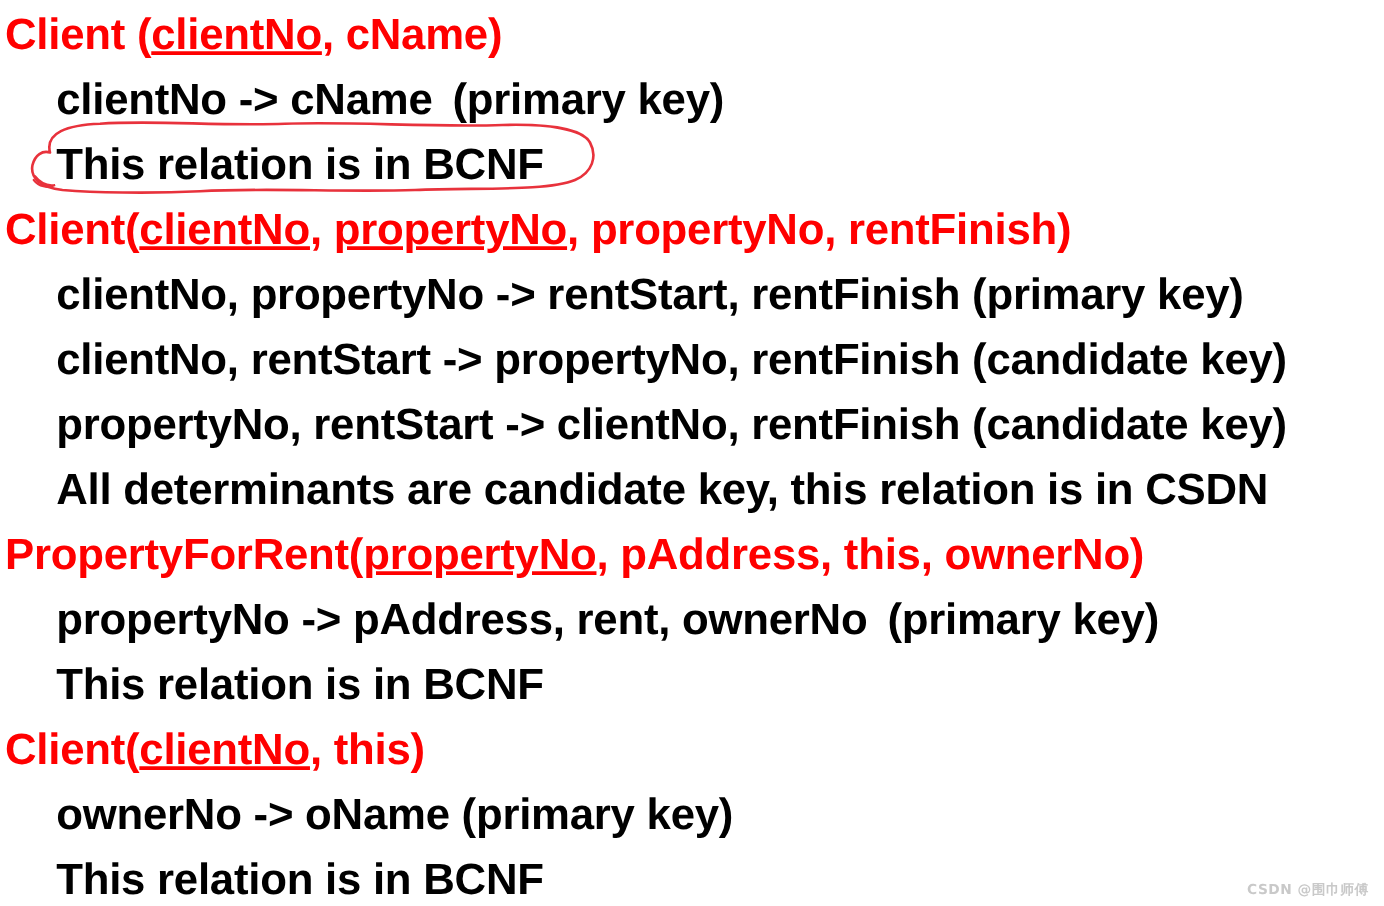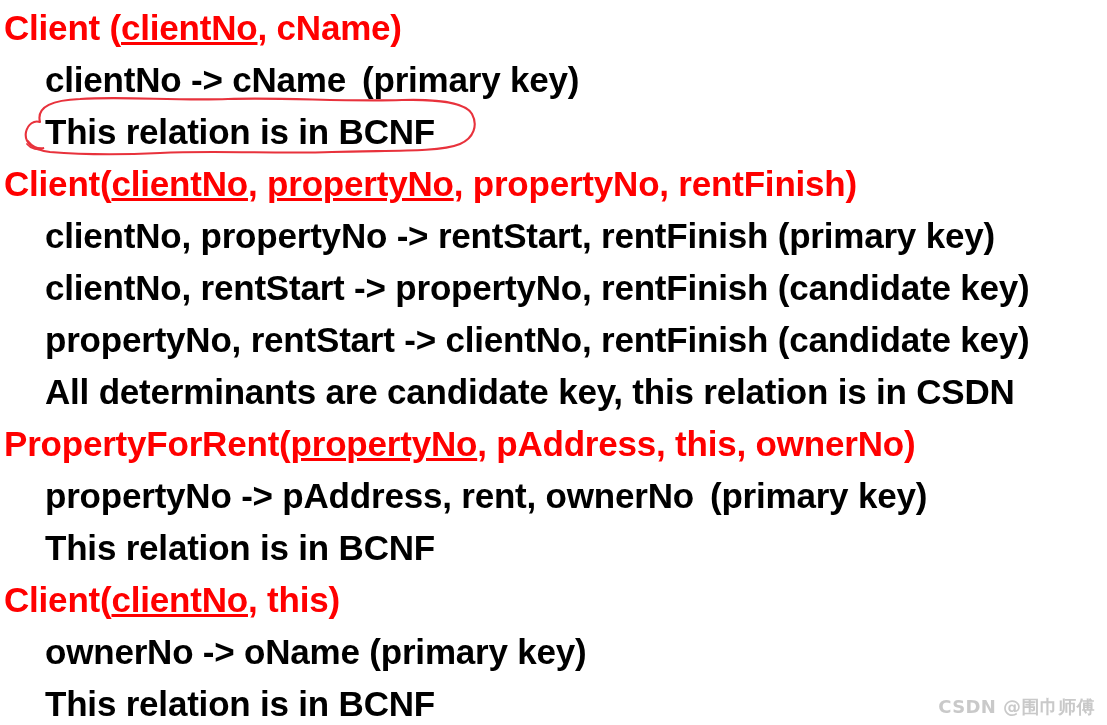--- a/index.html
+++ b/index.html
@@ -59,21 +59,21 @@
     top: 94px;
     width: 470px;
     height: 66px;
     pointer-events: none;
   }
 
   #watermark {
     position: absolute;
     right: 12px;
     bottom: 6px;
-    font-size: 18px;
+    font-size: 11px;
     color: #c9c9c9;
     font-family: "DejaVu Sans", "Liberation Sans", sans-serif;
     letter-spacing: 0.4px;
     white-space: nowrap;
   }
 </style>
 </head>
 <body>
 
 <div id="slide">

